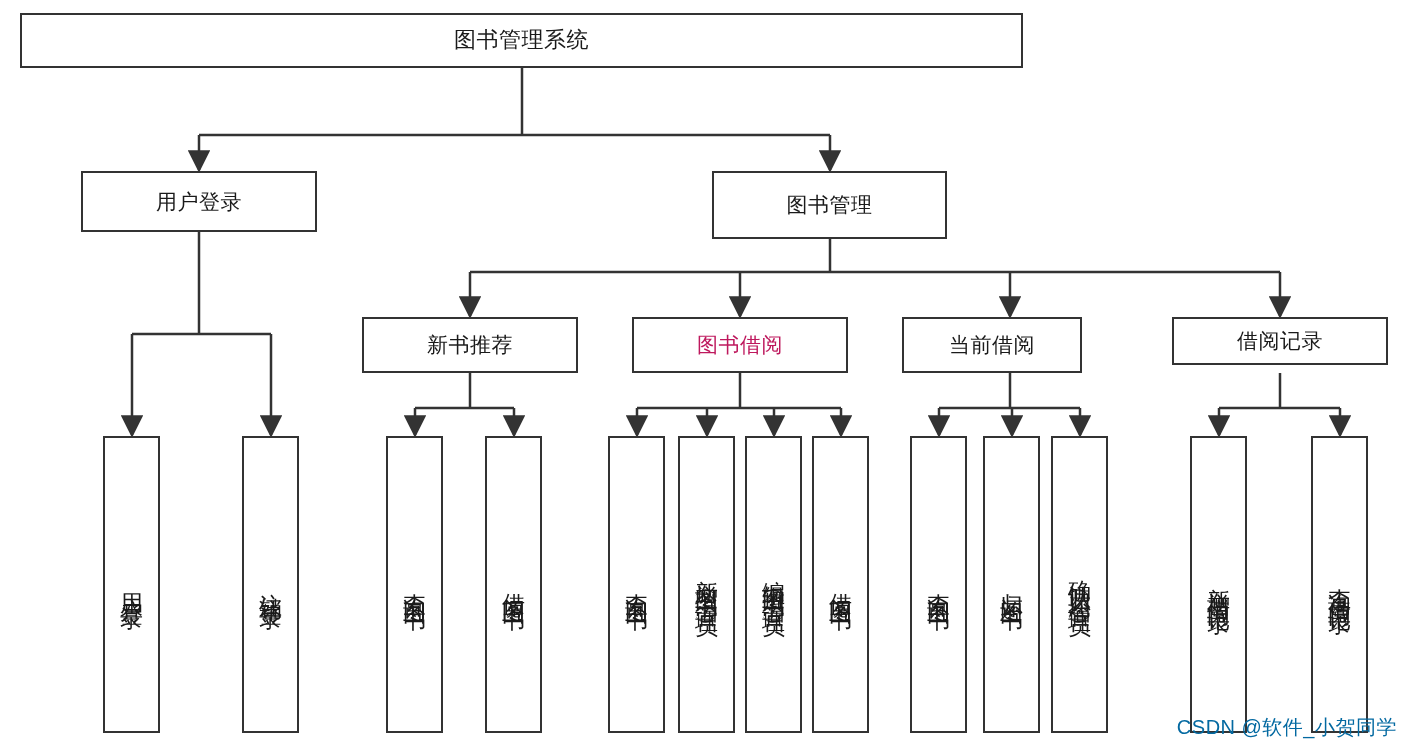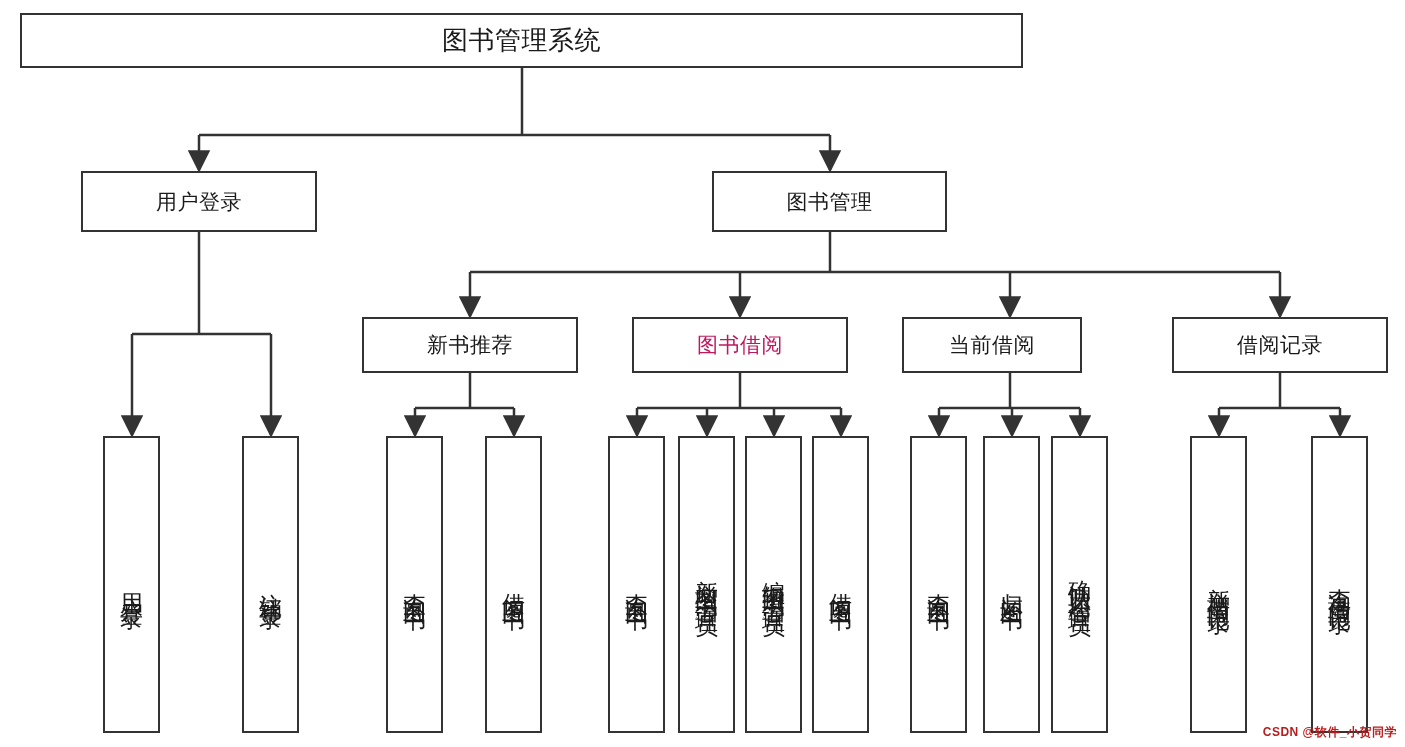--- a/index.html
+++ b/index.html
@@ -42,45 +42,44 @@
     display: block;
     line-height: 1.22;
     letter-spacing: 0.5px;
   }
   
   .node.horiz .label {
     font-size: 21px;
     writing-mode: horizontal-tb;
   }
   .node.root .label {
-    font-size: 26px;
+    font-size: 22px;
   }
   
   .node.vert {
     align-items: center;
     justify-content: center;
   }
   .node.vert .label {
     writing-mode: vertical-rl;
     text-orientation: upright;
     font-size: 23px;
     line-height: 1.0;
     letter-spacing: 5px;
     max-height: 100%;
   }
   #watermark {
     position: absolute;
     right: 8px;
     bottom: 6px;
-    font-size: 12px;
-    color: #b91c1c;
+    font-size: 20px;
+    color: #0369a1;
     letter-spacing: 0.5px;
     white-space: nowrap;
     user-select: none;
-    font-weight: bold;
   }
 </style>
 </head>
 <body>
 
 <div id="canvas">
   <svg id="edges" viewBox="0 0 1405 747" width="1405" height="747" xmlns="http://www.w3.org/2000/svg">
     <defs>
       <marker id="arrow" viewBox="0 0 12 12" refX="10.5" refY="6" markerWidth="9" markerHeight="9" orient="auto-start-reverse">
         <path d="M 0 0 L 12 6 L 0 12 z" fill="#333333"></path>
@@ -123,33 +122,33 @@
       </g>
   </svg>
 
   <div id="nodes">
       <div class="node horiz root" style="left: 20px; top: 13px; width: 1003px; height: 55px; border-color: rgb(51, 51, 51); background: rgb(255, 255, 255); color: rgb(26, 26, 26);">
         <span class="label">图书管理系统</span>
       </div>
       <div class="node horiz" style="left: 81px; top: 171px; width: 236px; height: 61px; border-color: rgb(51, 51, 51); background: rgb(255, 255, 255); color: rgb(26, 26, 26);">
         <span class="label">用户登录</span>
       </div>
-      <div class="node horiz" style="left: 712px; top: 171px; width: 235px; height: 61px; border-color: rgb(51, 51, 51); background: rgb(255, 255, 255); color: rgb(26, 26, 26);">
+      <div class="node horiz" style="left: 712px; top: 171px; width: 235px; height: 68px; border-color: rgb(51, 51, 51); background: rgb(255, 255, 255); color: rgb(26, 26, 26);">
         <span class="label">图书管理</span>
       </div>
       <div class="node horiz" style="left: 362px; top: 317px; width: 216px; height: 56px; border-color: rgb(51, 51, 51); background: rgb(255, 255, 255); color: rgb(26, 26, 26);">
         <span class="label">新书推荐</span>
       </div>
       <div class="node horiz" style="left: 632px; top: 317px; width: 216px; height: 56px; border-color: rgb(51, 51, 51); background: rgb(255, 255, 255); color: #be185d;">
         <span class="label">图书借阅</span>
       </div>
       <div class="node horiz" style="left: 902px; top: 317px; width: 180px; height: 56px; border-color: rgb(51, 51, 51); background: rgb(255, 255, 255); color: rgb(26, 26, 26);">
         <span class="label">当前借阅</span>
       </div>
-      <div class="node horiz" style="left: 1172px; top: 317px; width: 216px; height: 56px; border-color: rgb(51, 51, 51); background: rgb(255, 255, 255); color: rgb(26, 26, 26);">
+      <div class="node horiz" style="left: 1172px; top: 317px; width: 216px; height: 48px; border-color: rgb(51, 51, 51); background: rgb(255, 255, 255); color: rgb(26, 26, 26);">
         <span class="label">借阅记录</span>
       </div>
       <div class="node vert" style="left: 103px; top: 436px; width: 57px; height: 297px; border-color: rgb(51, 51, 51); background: rgb(255, 255, 255); color: rgb(26, 26, 26);">
         <span class="label">用户登录</span>
       </div>
       <div class="node vert" style="left: 242px; top: 436px; width: 57px; height: 297px; border-color: rgb(51, 51, 51); background: rgb(255, 255, 255); color: rgb(26, 26, 26);">
         <span class="label">注销登录</span>
       </div>
       <div class="node vert" style="left: 386px; top: 436px; width: 57px; height: 297px; border-color: rgb(51, 51, 51); background: rgb(255, 255, 255); color: rgb(26, 26, 26);">
         <span class="label">查询图书</span>

